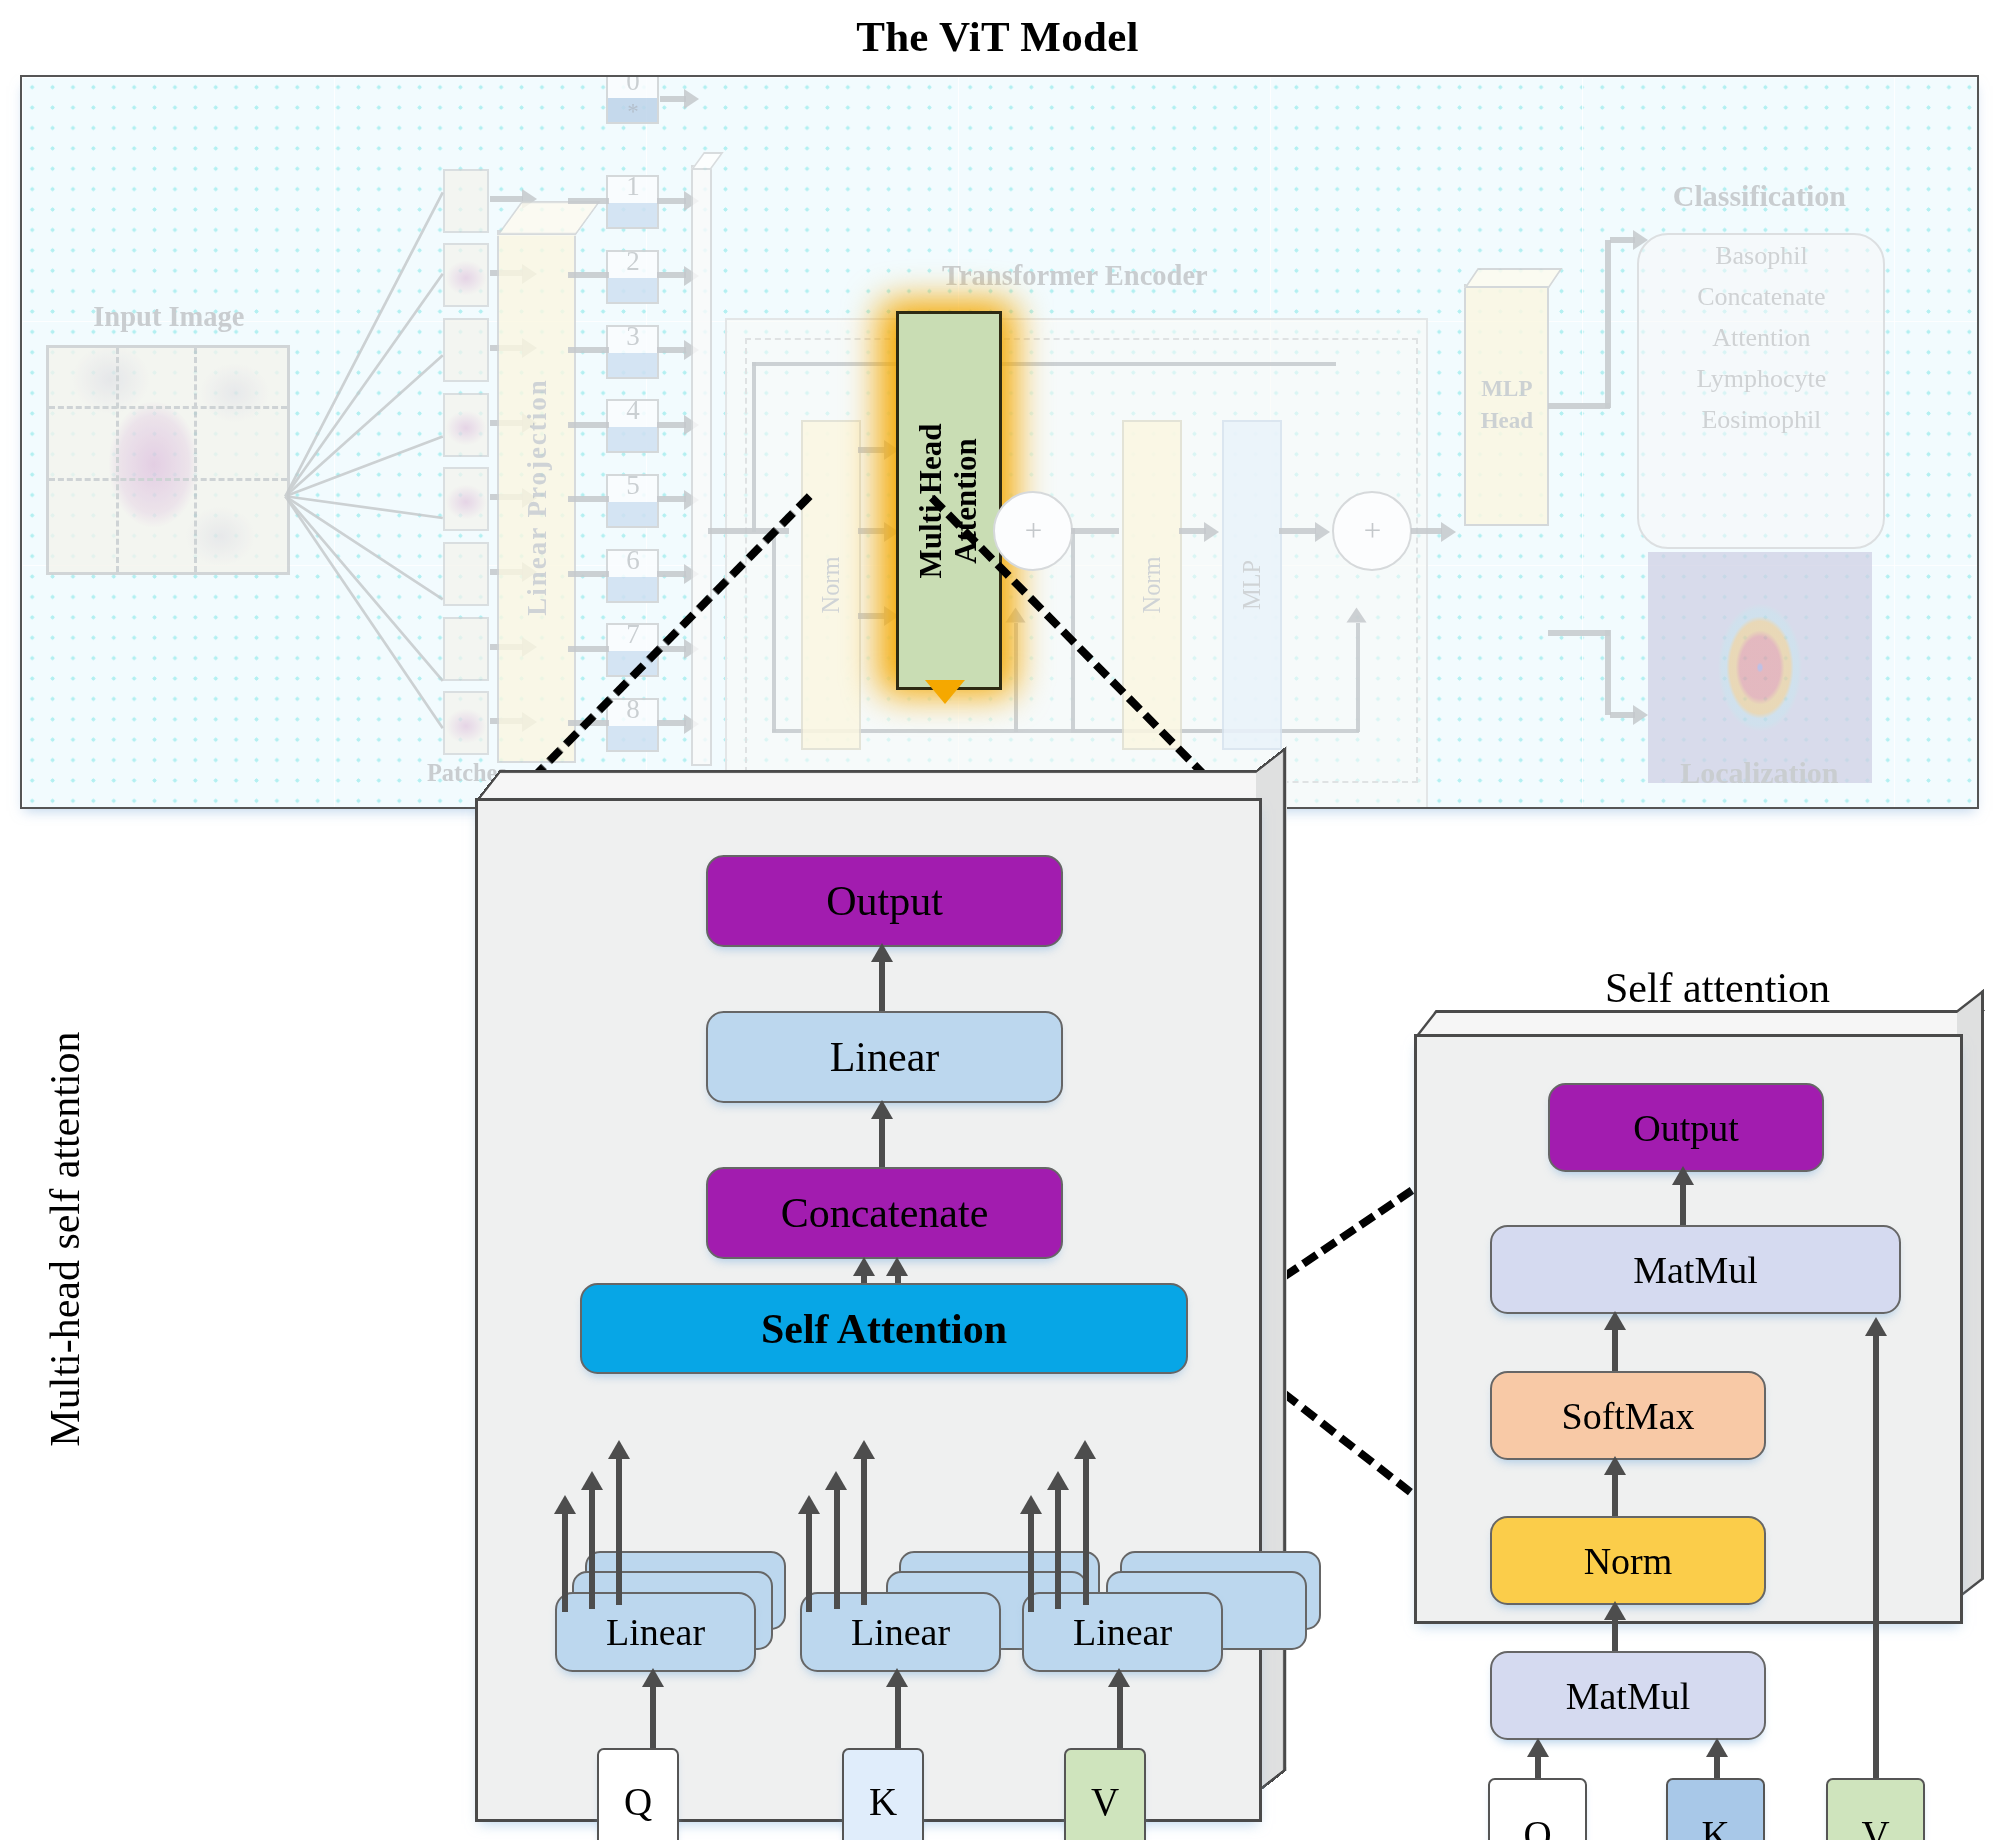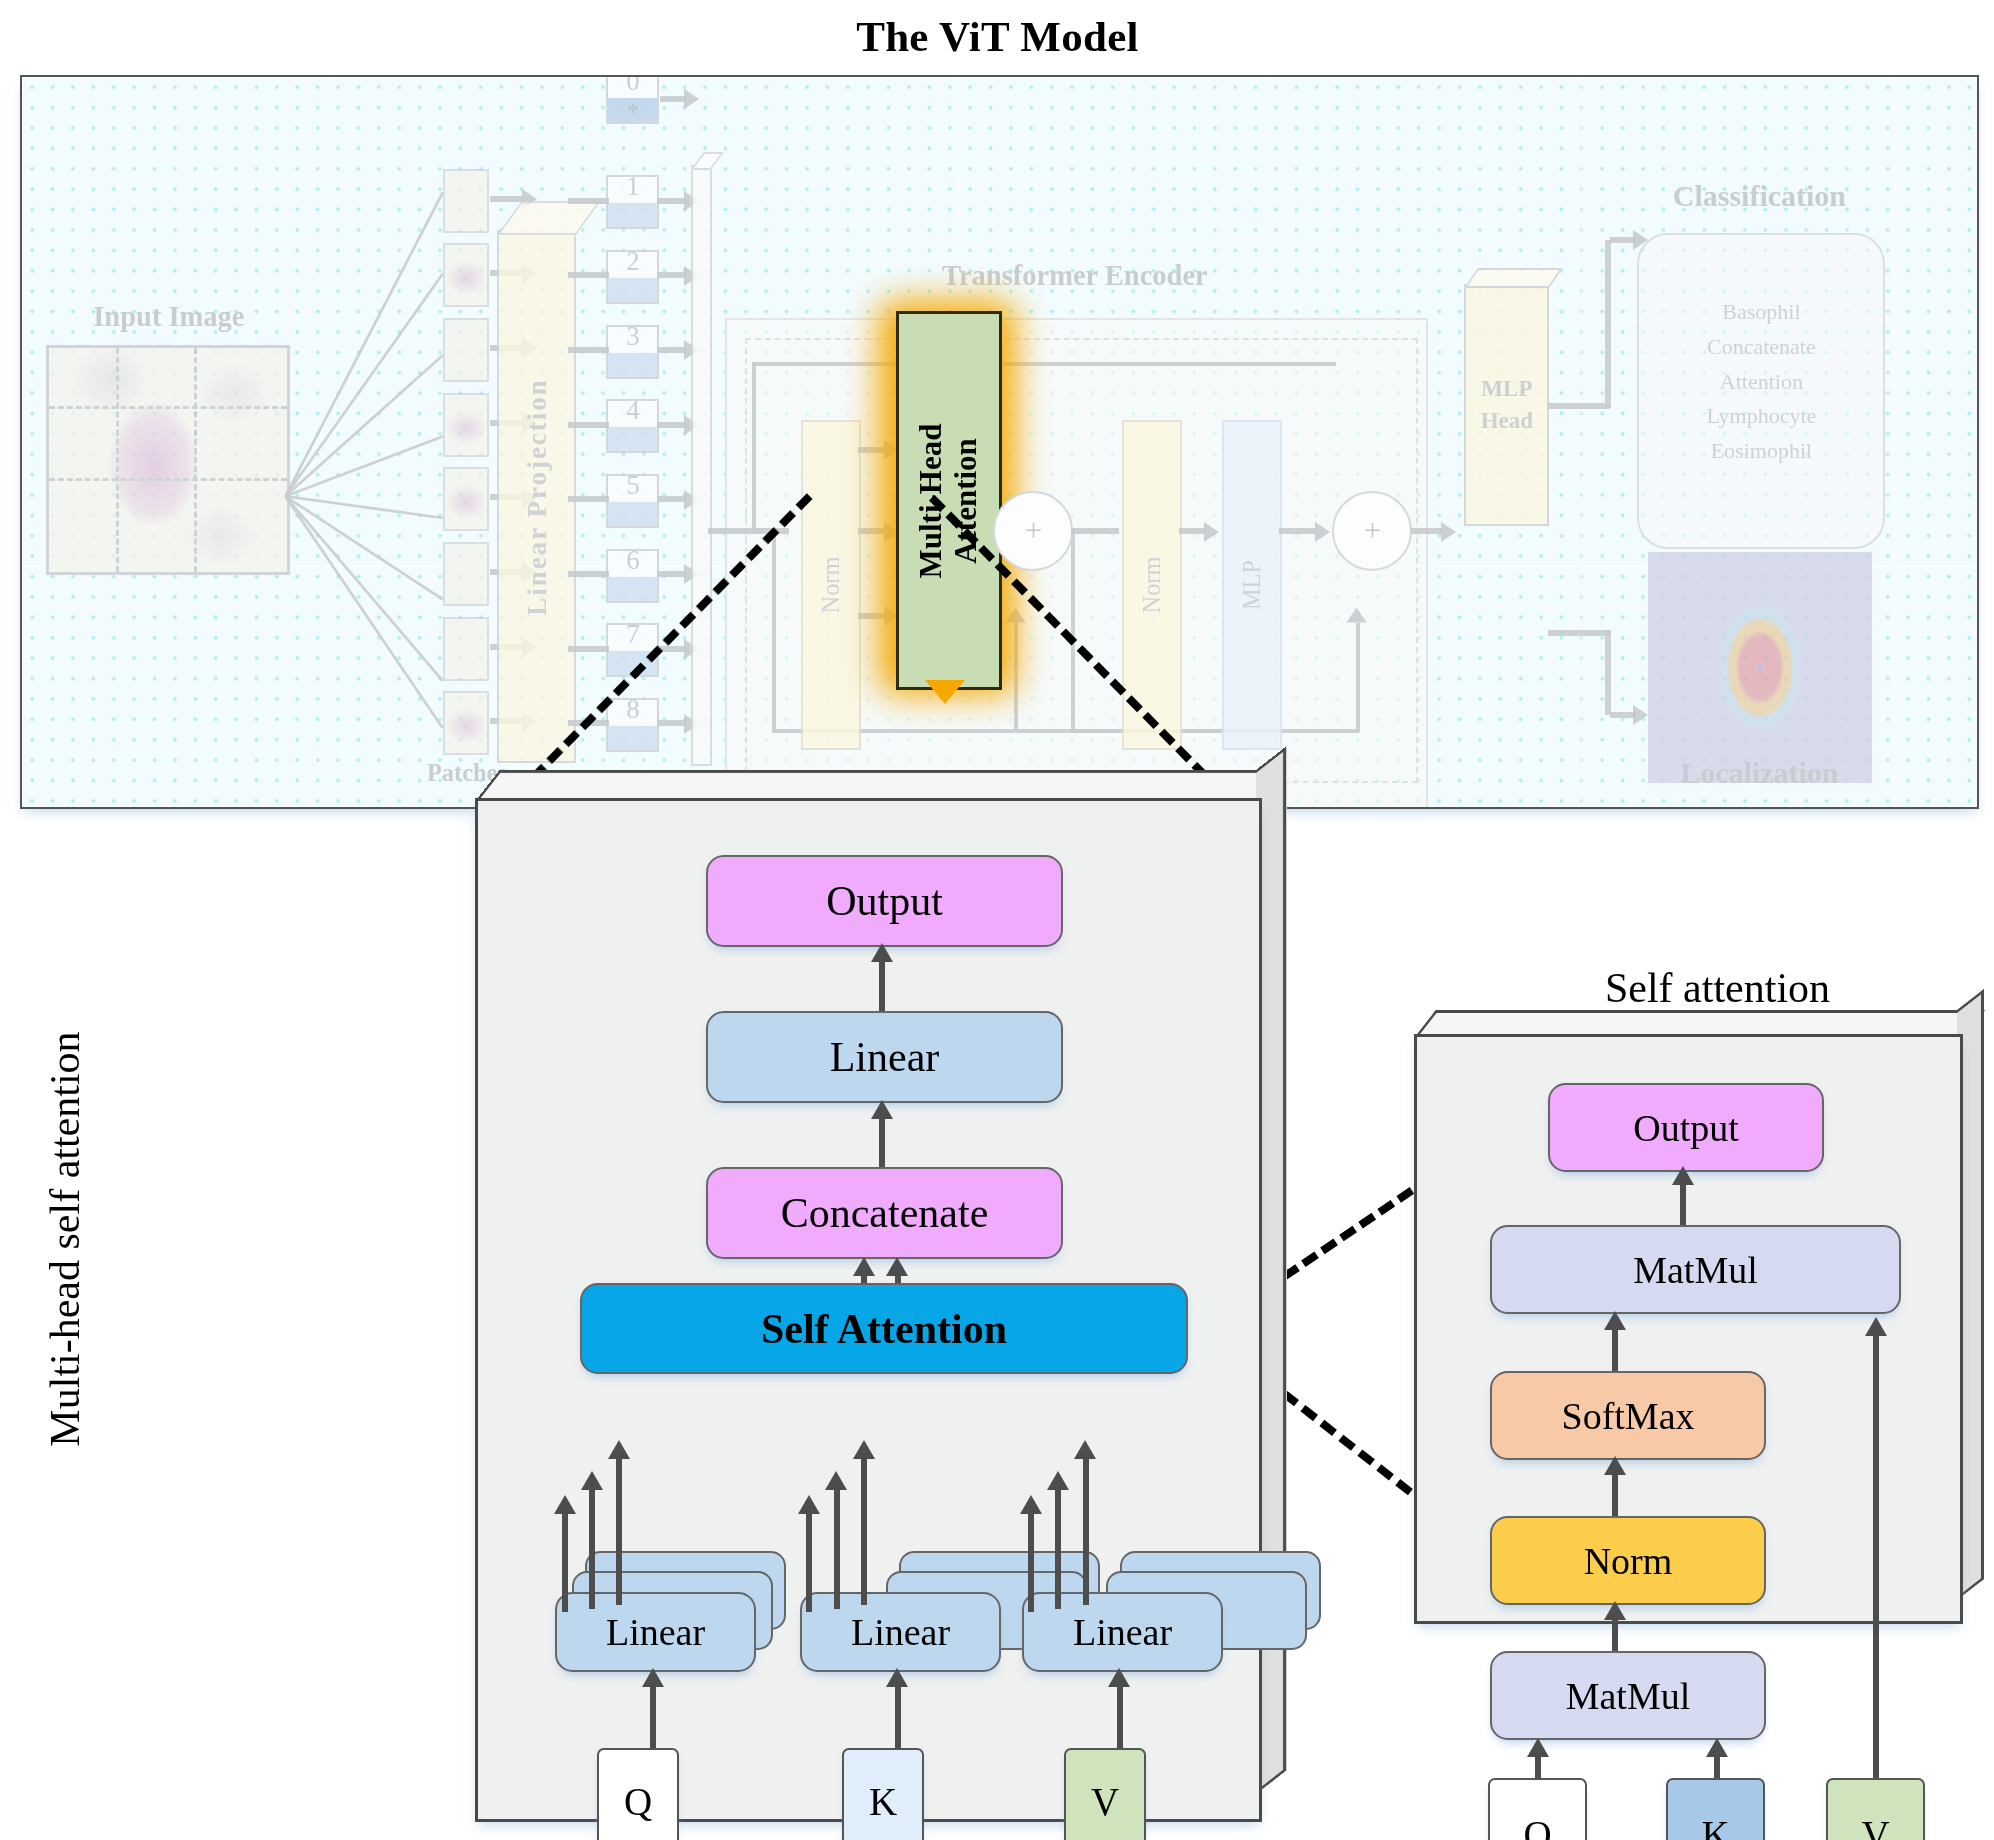--- a/index.html
+++ b/index.html
@@ -149,21 +149,21 @@
   
   .box3d{background:#fbf7e2;border:2px solid #cfd2d4;opacity:.85;}
   .box3d.blue{background:#eef3fb;border-color:#ccd6e2;}
   .box3d .top3d{position:absolute;left:-2px;top:-17.6px;width:100%;height:16.3px;background:#fdfbef;border:2px solid #cfd2d4;transform:skewX(-34deg);transform-origin:bottom left;}
   .box3d.blue .top3d{background:#f7fafd;border-color:#ccd6e2;}
   .box3d .lbl{position:absolute;left:0;right:0;top:50%;transform:translateY(-50%);text-align:center;font-size:23px;color:#c6cacc;font-weight:bold;line-height:1.4;}
 
   #class-panel{
     left:1615px;top:156px;width:244px;height:312px;border:2px solid #dcdfe1;border-radius:31px;background:rgba(248,248,248,.55);
   }
-  #class-panel .cl{font-size:22px;color:#cfd2d4;text-align:center;line-height:1.58;padding-top:60px;}
+  #class-panel .cl{font-size:26px;color:#cfd2d4;text-align:center;line-height:1.58;}
 
   #localization{
     left:1626px;top:475px;width:224px;height:231px;
     background:
       radial-gradient(ellipse 42px 64px at 50% 50%, rgba(60,60,200,.25) 0 4%, rgba(235,120,120,.55) 8% 48%, rgba(245,200,110,.6) 58% 72%, rgba(180,225,235,.45) 80% 90%, rgba(200,200,225,0) 100%),
       #cfd0e4;
     opacity:.72;
   }
 
   
@@ -187,21 +187,21 @@
   }
   #mid-vlabel{
     left:-173px;top:1215px;width:475px;text-align:center;
     font-size:42px;color:#000;transform:rotate(-90deg);white-space:nowrap;
   }
 
   
   .node{
     position:absolute;border:2px solid #666;border-radius:17.6px;
     display:flex;align-items:center;justify-content:center;
-    font-size:42px;color:#000;background:#f0abfc;
+    font-size:42px;color:#000;background:#a21caf;
     box-shadow:0 5.4px 9.5px -4.1px rgba(150,190,225,.75);
   }
   .node.blue{background:#bcd7ee;}
   .node.cyan{background:#07a6e6;font-weight:bold;}
   .node.lav{background:#d5daf0;}
   .node.peach{background:#f8c9a6;}
   .node.gold{background:#fbcd4a;}
 
   .qkv{
     position:absolute;border:2px solid #555;border-radius:6.8px;

